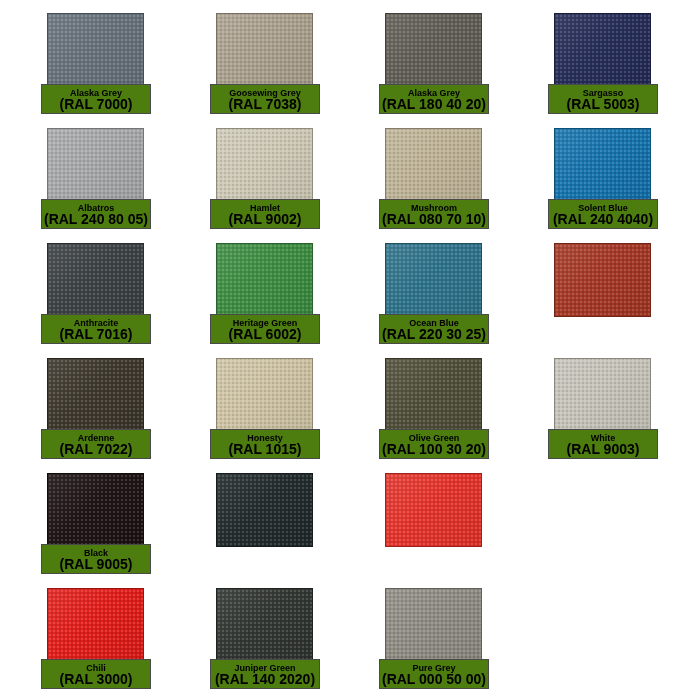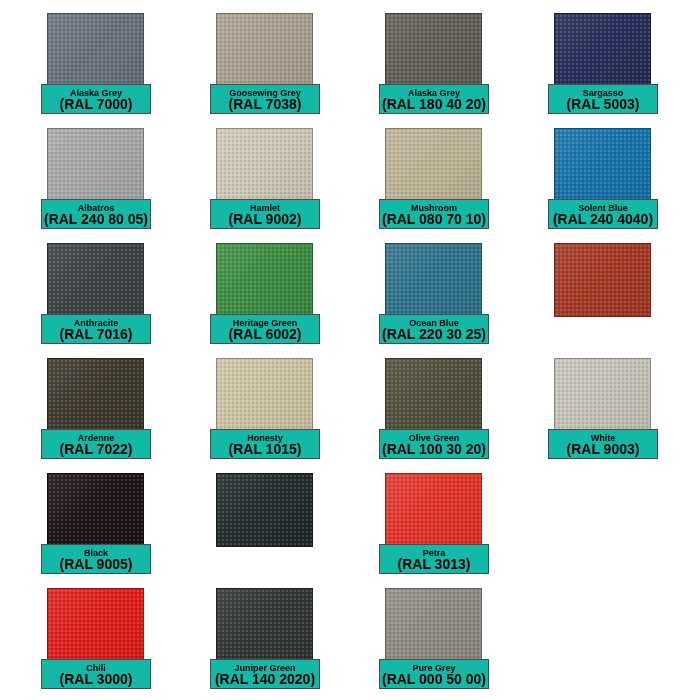--- a/index.html
+++ b/index.html
@@ -62,21 +62,21 @@
     z-index: 1;
   }
 
   
   .label-box {
     position: absolute;
     left: 0;
     top: 73px;
     width: 110px;
     height: 30px;
-    background: #14b8a6;
+    background: #4d7c0f;
     border: 1px solid #4a4a4a;
     box-sizing: border-box;
     display: flex;
     flex-direction: column;
     align-items: center;
     justify-content: center;
     z-index: 2;
   }
   .label-name {
     font-size: 9px;
@@ -210,24 +210,20 @@
       <div class="label-box">
         <div class="label-name">Black</div>
         <div class="label-code">(RAL 9005)</div>
       </div>
     </div>
     <div class="swatch-cell">
       <div class="chip" style="background-color: rgb(32, 40, 42);"></div>
     </div>
     <div class="swatch-cell">
       <div class="chip" style="background-color: rgb(227, 48, 40);"></div>
-      <div class="label-box">
-        <div class="label-name">Petra</div>
-        <div class="label-code">(RAL 3013)</div>
-      </div>
     </div>
     <div class="swatch-cell empty"></div>
     <div class="swatch-cell">
       <div class="chip" style="background-color: rgb(224, 26, 22);"></div>
       <div class="label-box">
         <div class="label-name">Chili</div>
         <div class="label-code">(RAL 3000)</div>
       </div>
     </div>
     <div class="swatch-cell">

